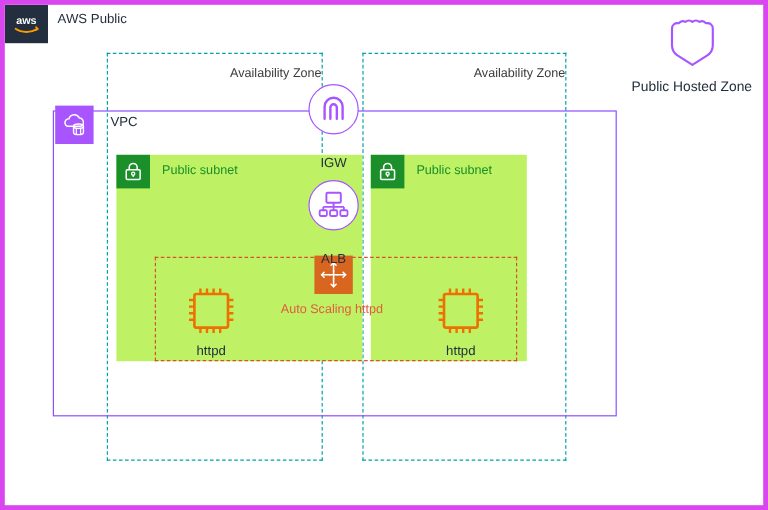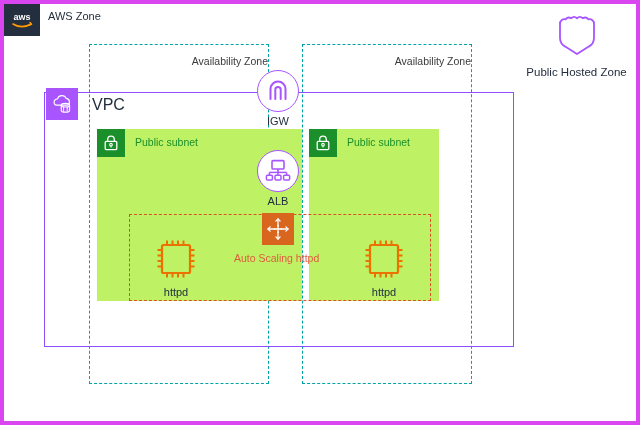--- a/index.html
+++ b/index.html
@@ -80,21 +80,21 @@
     height: 32px;
     background: #a855ff;
     display: flex;
     align-items: center;
     justify-content: center;
   }
   #vpc-label {
     position: absolute;
     left: 88px;
     top: 92px;
-    font-size: 16px;
+    font-size: 11px;
     color: #232f3e;
   }
 
   
   .subnet-box {
     position: absolute;
     background: #bef264;
     box-sizing: border-box;
   }
   #subnet-left  { left: 93px;  top: 125px; width: 205px; height: 172px; }
@@ -162,21 +162,21 @@
     height: 40px;
     border: 1.6px solid #a855ff;
     border-radius: 50%;
     background: #ffffff;
     display: flex;
     align-items: center;
     justify-content: center;
     margin: 0 auto;
   }
   .node-caption {
-    margin-top: 3px;
+    margin-top: 18px;
     font-size: 11px;
     color: #232f3e;
   }
   #igw-node { left: 252px; top: 66px; }
   #alb-node { left: 252px; top: 146px; }
 
   
   .ec2-node {
     position: absolute;
     width: 62px;
@@ -210,21 +210,21 @@
 
 <div id="canvas">
 
   <div class="aws-logo-box">
     <svg width="26" height="18" viewBox="0 0 26 18" aria-hidden="true">
       <text x="13" y="9" fill="#ffffff" font-family="Liberation Sans, sans-serif" font-size="9" font-weight="bold" text-anchor="middle">aws</text>
       <path d="M4 13 C9 16.5, 17 16.5, 22 13" stroke="#ff9900" stroke-width="1.6" fill="none" stroke-linecap="round"></path>
       <path d="M21 11.6 L22.6 13.2 L20.6 14.2" stroke="#ff9900" stroke-width="1.4" fill="none" stroke-linecap="round" stroke-linejoin="round"></path>
     </svg>
   </div>
-  <div class="cloud-label">AWS Zone</div>
+  <div class="cloud-label">AWS Public</div>
 
   <div class="az-box" id="az-left">
     <div class="az-label">Availability Zone</div>
   </div>
 
   <div class="az-box" id="az-right">
     <div class="az-label">Availability Zone</div>
   </div>
 
   <div id="vpc-box"></div>

